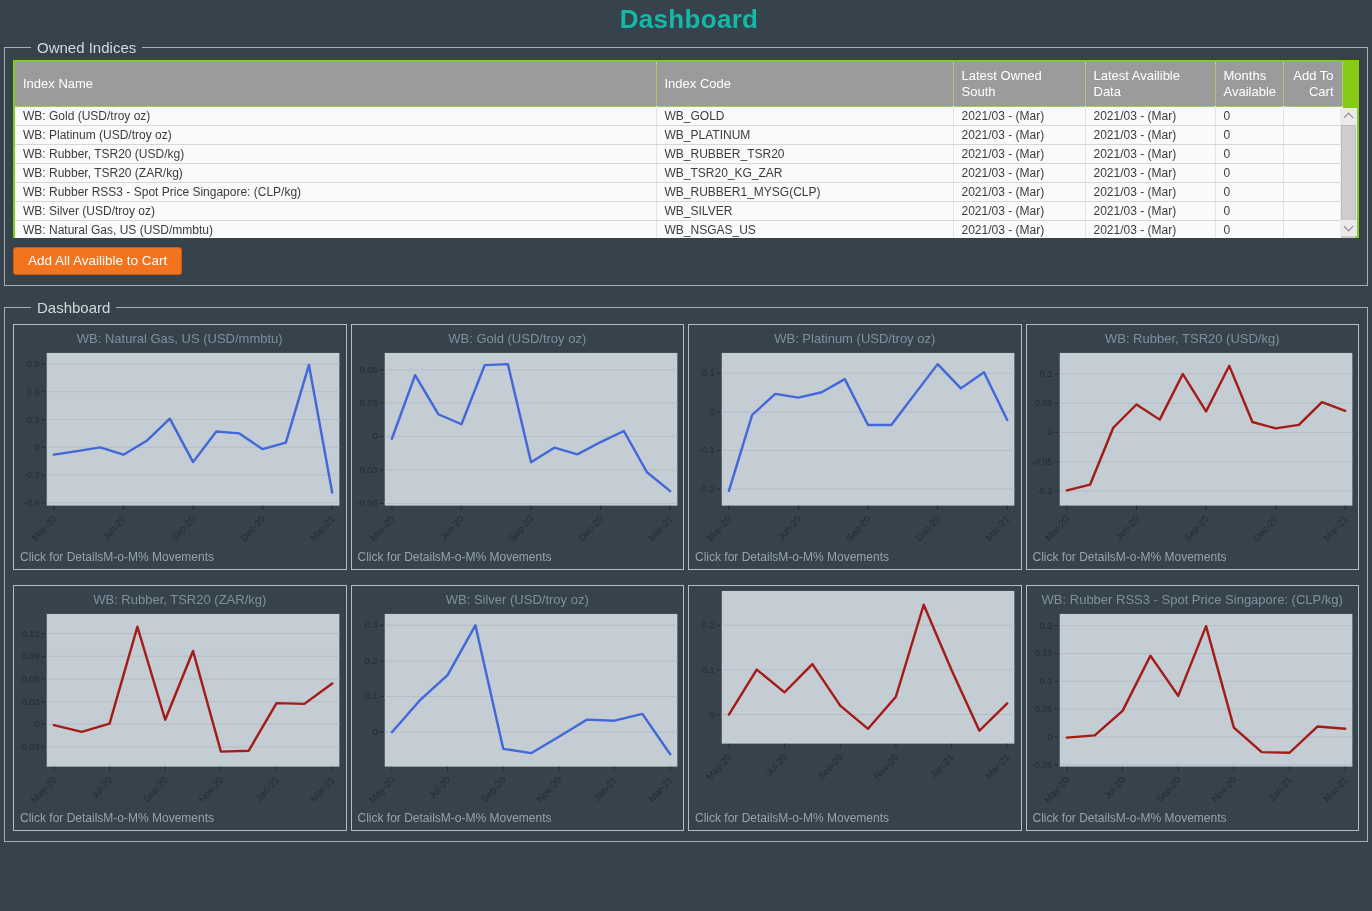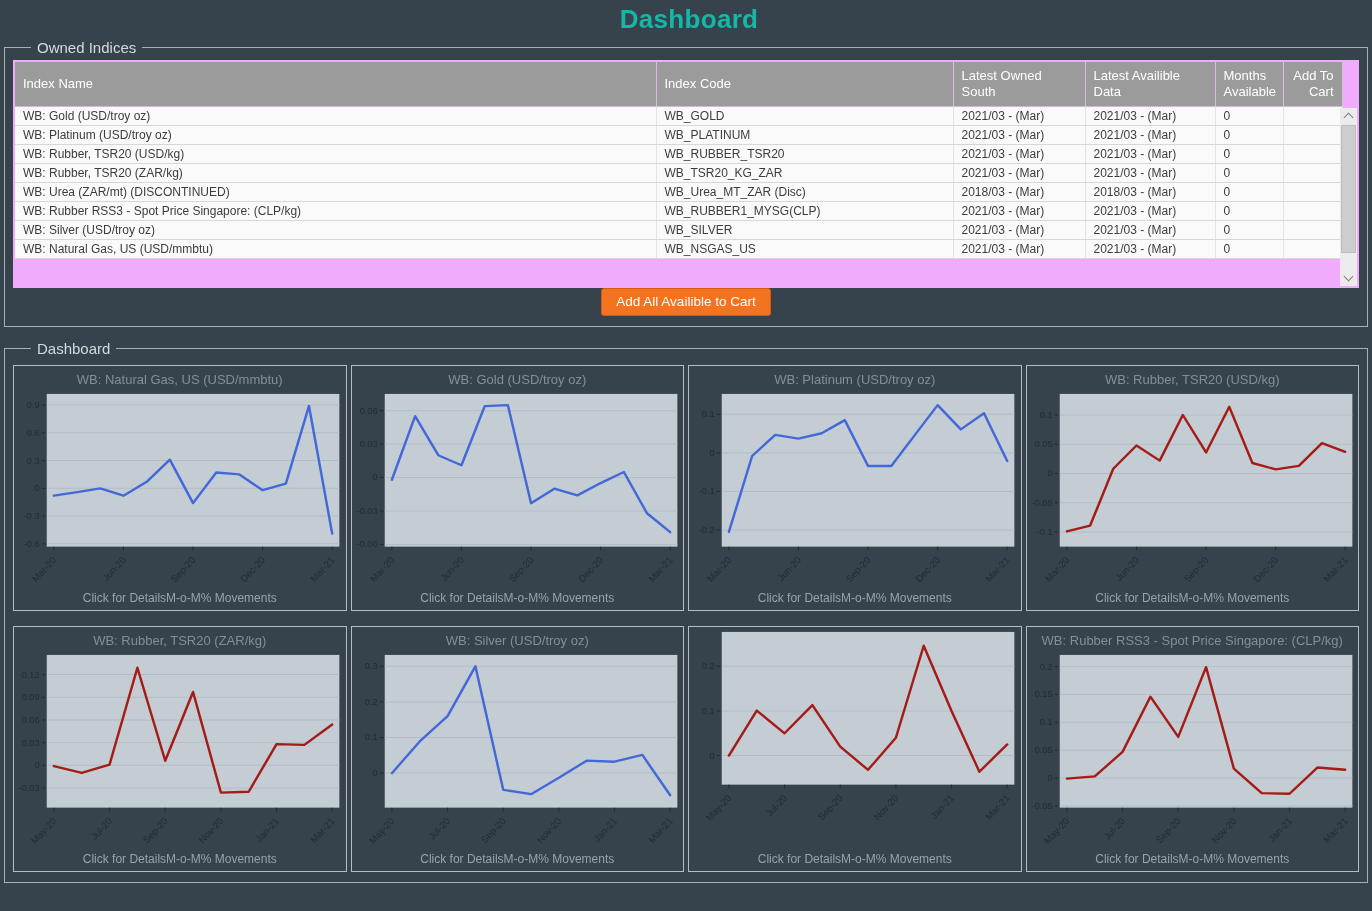--- a/index.html
+++ b/index.html
@@ -19,22 +19,22 @@
     border:1px solid #a9b0b5;
     margin:0 0 13px 0;
     padding:4px 8px 10px 8px;
   }
   legend {
     color:#d4d9db; font-size:15px; padding:0 6px; margin-left:18px;
   }
 
   
   .table-wrap {
-    position:relative; background:#f0abfc; padding:2px;
-    height:228px; overflow:hidden;
+    position:relative; background:#84cc16; padding:2px;
+    height:178px; overflow:hidden;
   }
   table.idx {
     border-collapse:collapse; table-layout:fixed;
     width:calc(100% - 17px);
     font-size:12px;
   }
   table.idx thead th {
     background:#9b9b9b; color:#ffffff; font-weight:normal;
     text-align:left; padding:4px 8px; height:44px;
     border-right:1px dotted #c9c9c9;
@@ -63,21 +63,21 @@
   .vs-btn::before {
     content:""; position:absolute; left:5px; width:6px; height:6px;
     border-left:1px solid #808080; border-top:1px solid #808080;
   }
   .vs-up::before   { top:6px; transform:rotate(45deg); }
   .vs-down::before { top:3px; transform:rotate(225deg); }
   .vs-thumb {
     position:absolute; top:17px; left:1px; width:15px; height:128px;
     background:#cdcdcd; border:1px solid #bdbdbd; cursor:grab;
   }
-  .btn-row { display:flex; justify-content:center; }
+  .btn-row { display:flex; justify-content:flex-start; margin-top:9px; }
   .btn-orange {
     background:#f3731e; border:1px solid #d55c0d; color:#fff;
     font-family:"Liberation Sans", sans-serif;
     font-size:13.5px; padding:5px 14px 6px; border-radius:3px; cursor:pointer;
   }
 
   
   #charts-grid {
     display:grid; grid-template-columns:repeat(4,1fr);
     gap:15px 4px; margin-top:4px;
@@ -85,21 +85,21 @@
   .chart-card {
     border:1px solid #b6bcc1; height:246px;
     display:flex; flex-direction:column; cursor:pointer;
   }
   .chart-title {
     color:#7e909b; font-size:13px; text-align:center;
     padding:6px 4px 2px; white-space:nowrap; overflow:hidden;
   }
   .chart-svg { display:block; width:100%; height:200px; }
   .chart-footer {
-    display:flex; justify-content:center;
+    display:flex; justify-content:flex-start;
     color:#95a3ac; font-size:12px; padding:0 6px 5px; margin-top:auto;
   }
 </style>
 </head>
 <body>
 
 <h1 class="title">Dashboard</h1>
 
 <fieldset>
   <legend>Owned Indices</legend>
@@ -151,28 +151,20 @@
           </tr>
           <tr>
             <td>WB: Rubber, TSR20 (ZAR/kg)</td>
             <td>WB_TSR20_KG_ZAR</td>
             <td>2021/03 - (Mar)</td>
             <td>2021/03 - (Mar)</td>
             <td>0</td>
             <td></td>
           </tr>
           <tr>
-            <td>WB: Urea (ZAR/mt) (DISCONTINUED)</td>
-            <td>WB_Urea_MT_ZAR (Disc)</td>
-            <td>2018/03 - (Mar)</td>
-            <td>2018/03 - (Mar)</td>
-            <td>0</td>
-            <td></td>
-          </tr>
-          <tr>
             <td>WB: Rubber RSS3 - Spot Price Singapore: (CLP/kg)</td>
             <td>WB_RUBBER1_MYSG(CLP)</td>
             <td>2021/03 - (Mar)</td>
             <td>2021/03 - (Mar)</td>
             <td>0</td>
             <td></td>
           </tr>
           <tr>
             <td>WB: Silver (USD/troy oz)</td>
             <td>WB_SILVER</td>

